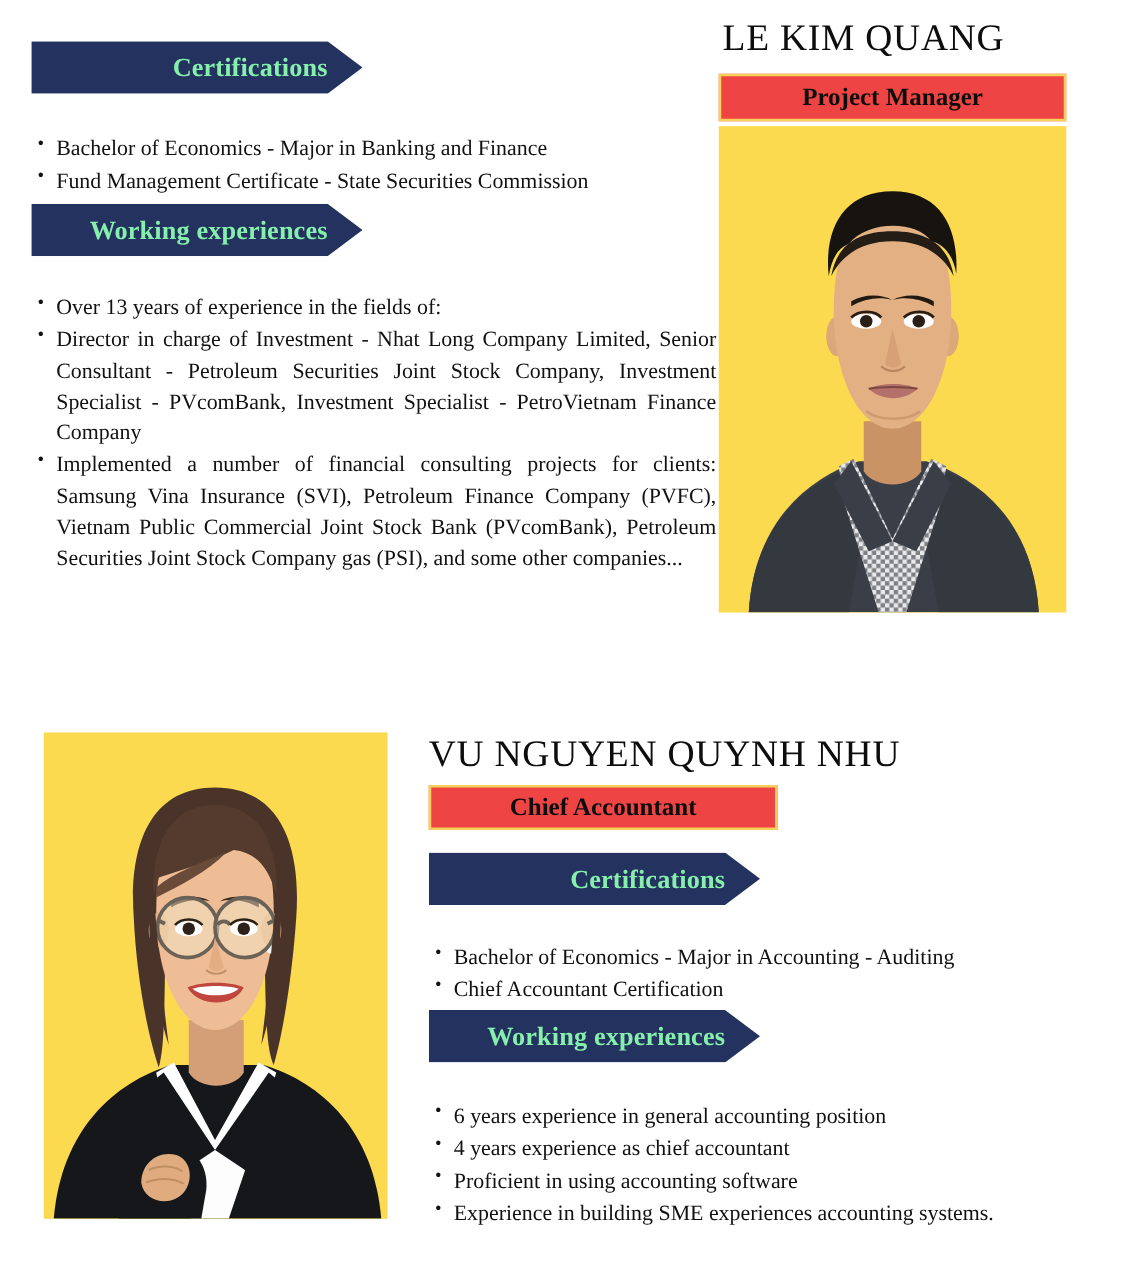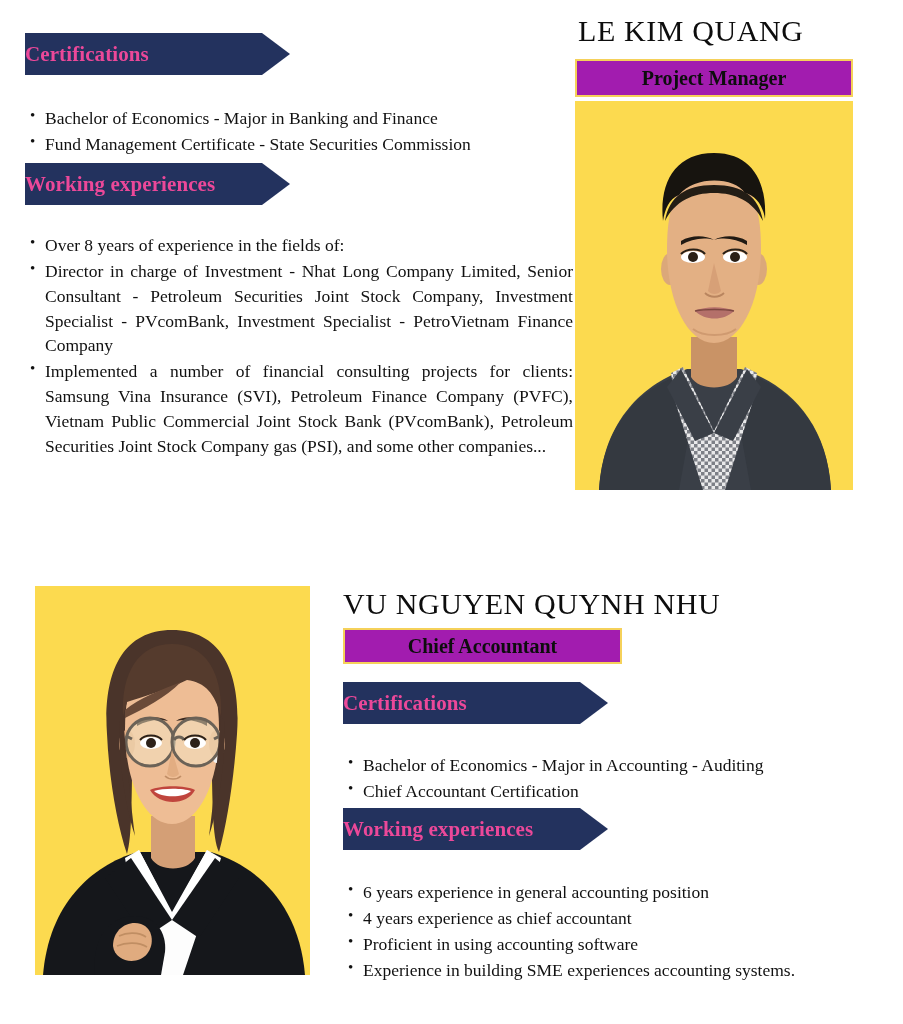--- a/index.html
+++ b/index.html
@@ -27,46 +27,46 @@
     position: absolute;
     height: 42px;
     background: #23325e;
     -webkit-clip-path: polygon(0 0, calc(100% - 28px) 0, 100% 50%, calc(100% - 28px) 100%, 0 100%);
     clip-path: polygon(0 0, calc(100% - 28px) 0, 100% 50%, calc(100% - 28px) 100%, 0 100%);
     display: flex;
     align-items: center;
     box-sizing: border-box;
   }
   .banner-label {
-    color: #ec4899;
+    color: #86efac;
     font-weight: bold;
     font-size: 21px;
     letter-spacing: 0.1px;
     white-space: nowrap;
     width: calc(100% - 28px);
-    text-align: left;
+    text-align: right;
     line-height: 1;
   }
 
   
   .person-name {
     position: absolute;
     font-weight: normal;
     font-size: 30px;
     letter-spacing: 0.6px;
     color: #0d0d0d;
     white-space: nowrap;
     line-height: 1;
   }
 
   
   .role-box {
     position: absolute;
     border: 2px solid #f5d15a;
-    background: #a21caf;
+    background: #ef4444;
     box-sizing: border-box;
     display: flex;
     align-items: center;
     justify-content: center;
   }
   .role-label {
     font-weight: bold;
     font-size: 20px;
     color: #0d0d0d;
     white-space: nowrap;
@@ -128,21 +128,21 @@
   <ul class="bullets" style="left:14px; top:92px; width:545px;">
     <li>Bachelor of Economics - Major in Banking and Finance</li>
     <li>Fund Management Certificate - State Securities Commission</li>
   </ul>
 
   <div class="banner" style="left:25px; top:163px; width:265px;">
     <span class="banner-label">Working experiences</span>
   </div>
 
   <ul class="bullets justified" style="left:14px; top:219px; width:545px;">
-    <li class="nojust">Over 8 years of experience in the fields of:</li>
+    <li class="nojust">Over 13 years of experience in the fields of:</li>
     <li>Director in charge of Investment - Nhat Long Company Limited, Senior Consultant - Petroleum Securities Joint Stock Company, Investment Specialist - PVcomBank, Investment Specialist - PetroVietnam Finance Company</li>
     <li>Implemented a number of financial consulting projects for clients: Samsung Vina Insurance (SVI), Petroleum Finance Company (PVFC), Vietnam Public Commercial Joint Stock Bank (PVcomBank), Petroleum Securities Joint Stock Company gas (PSI), and some other companies...</li>
   </ul>
 
   <div class="person-name" style="left:578px; top:16px;">LE KIM QUANG</div>
 
   <div class="role-box" style="left:575px; top:59px; width:278px; height:38px;">
     <span class="role-label">Project Manager</span>
   </div>
 

